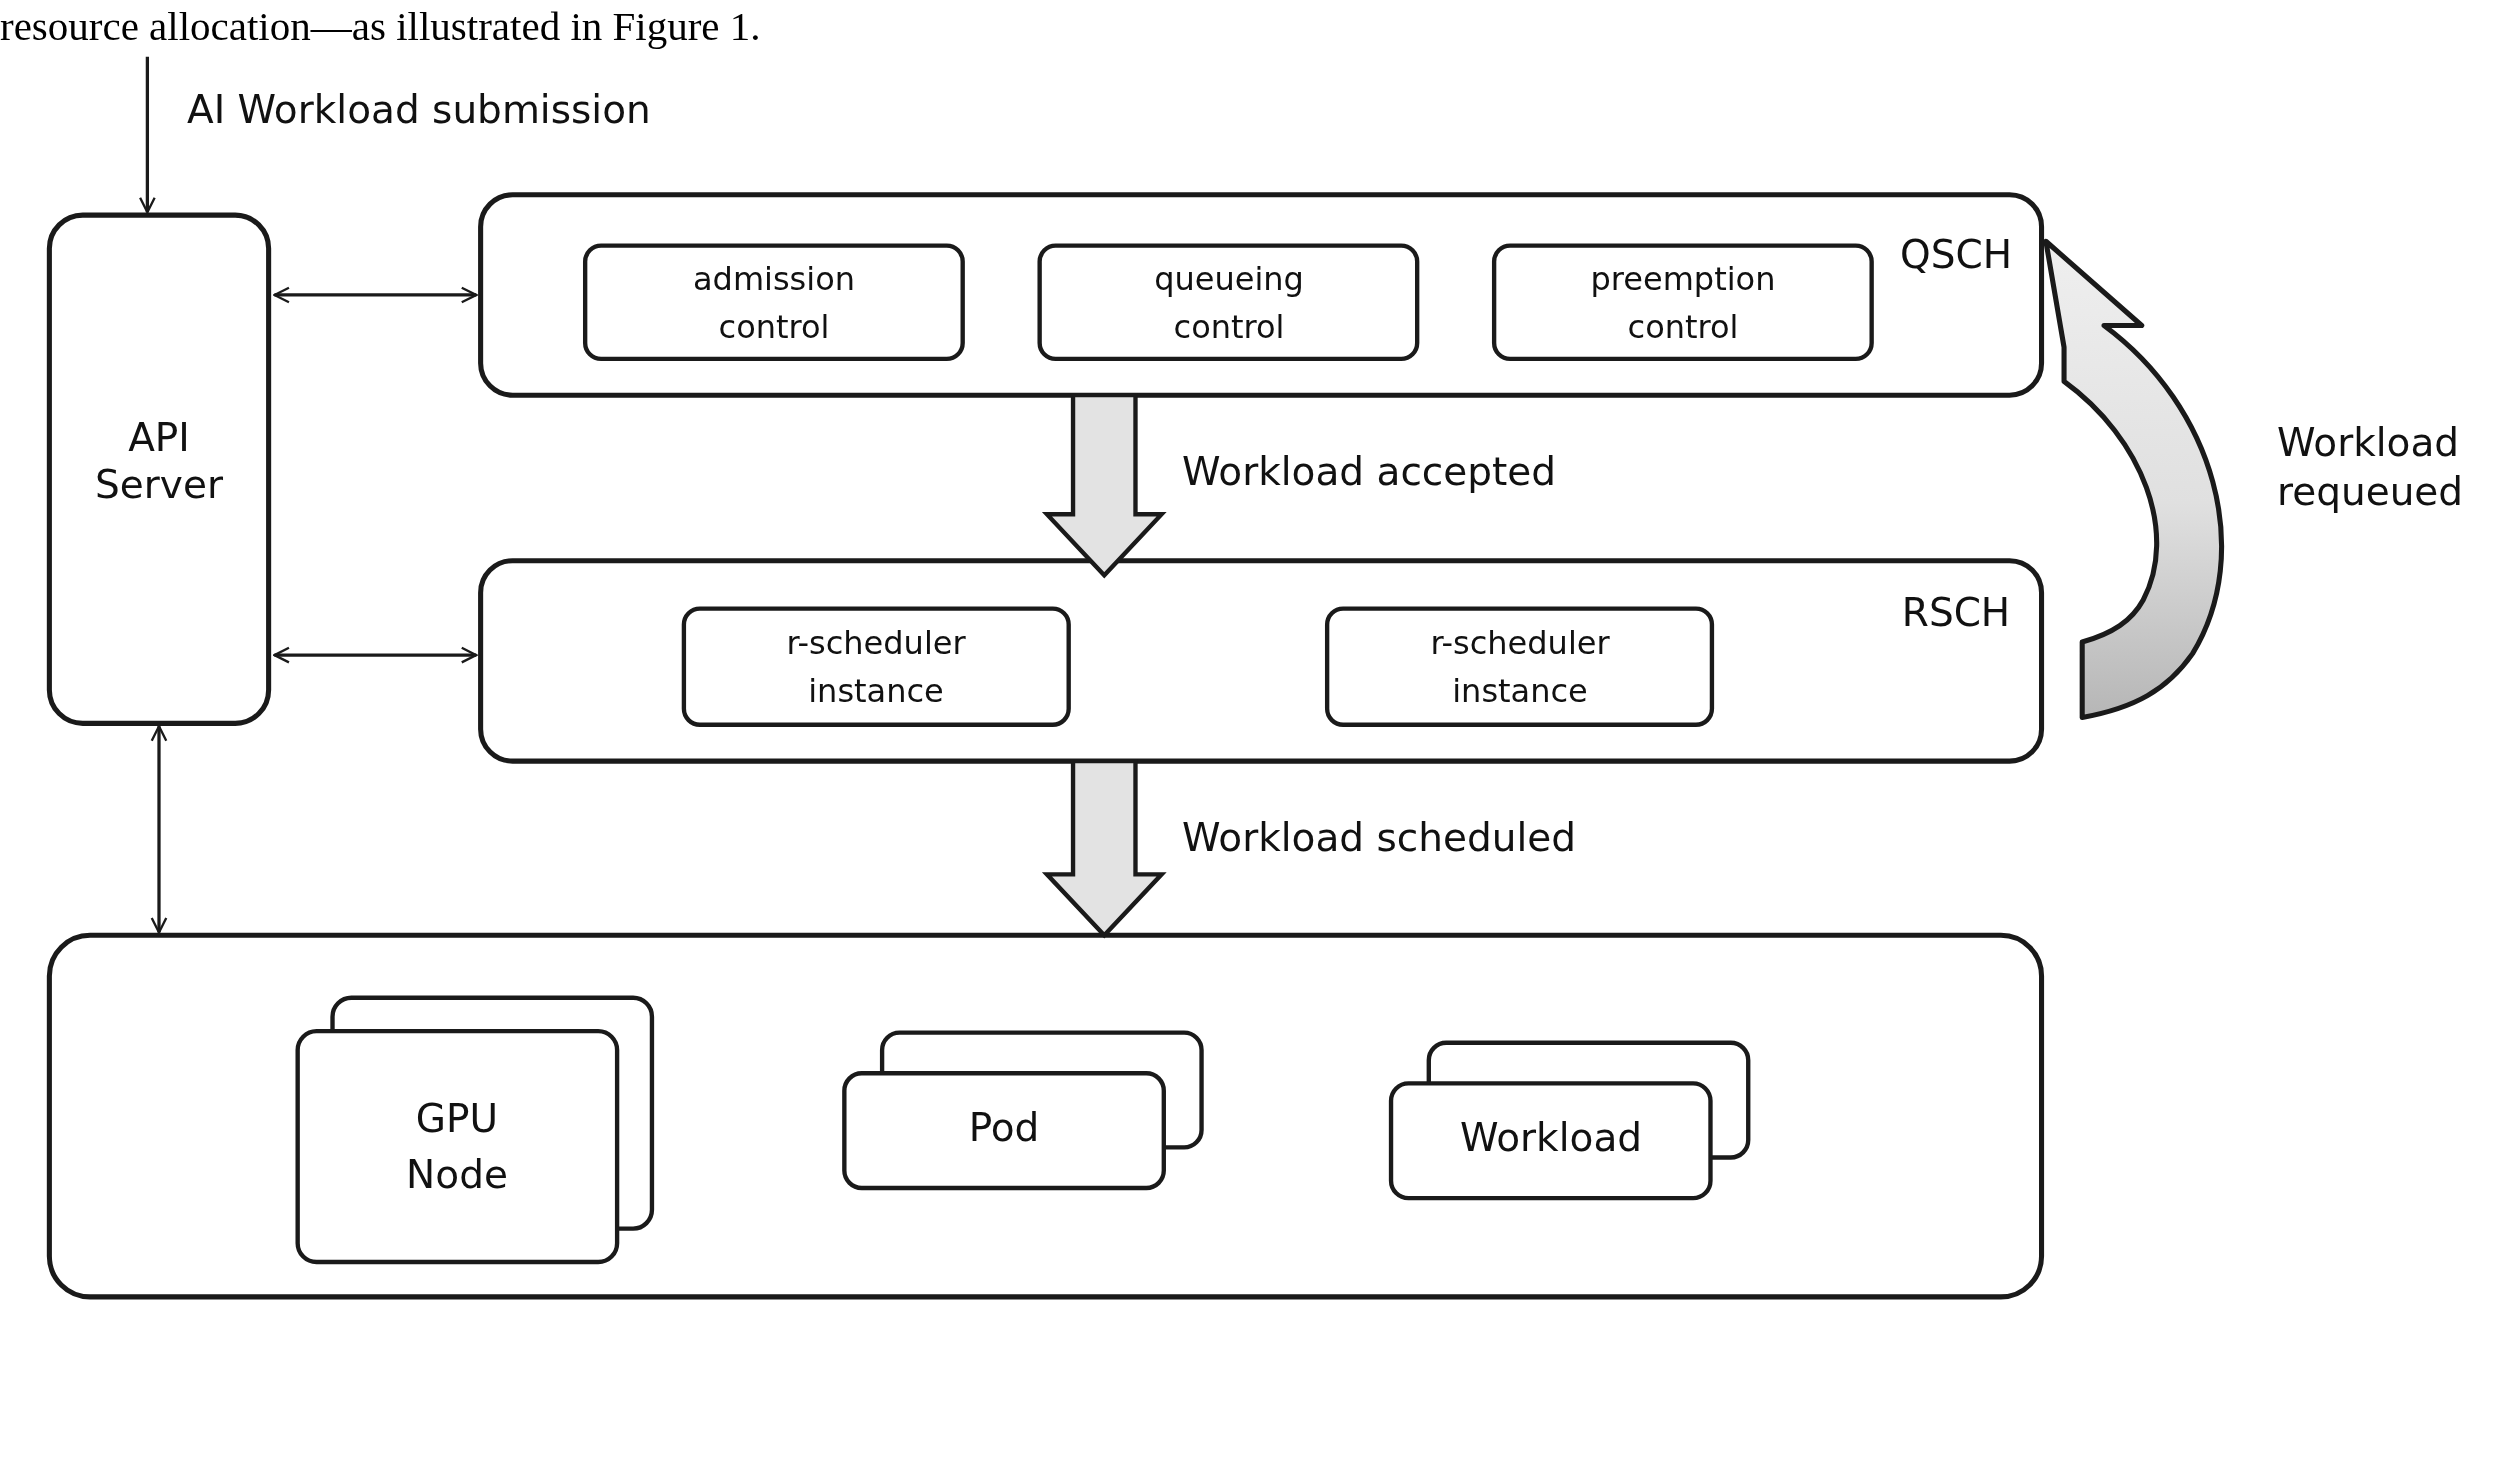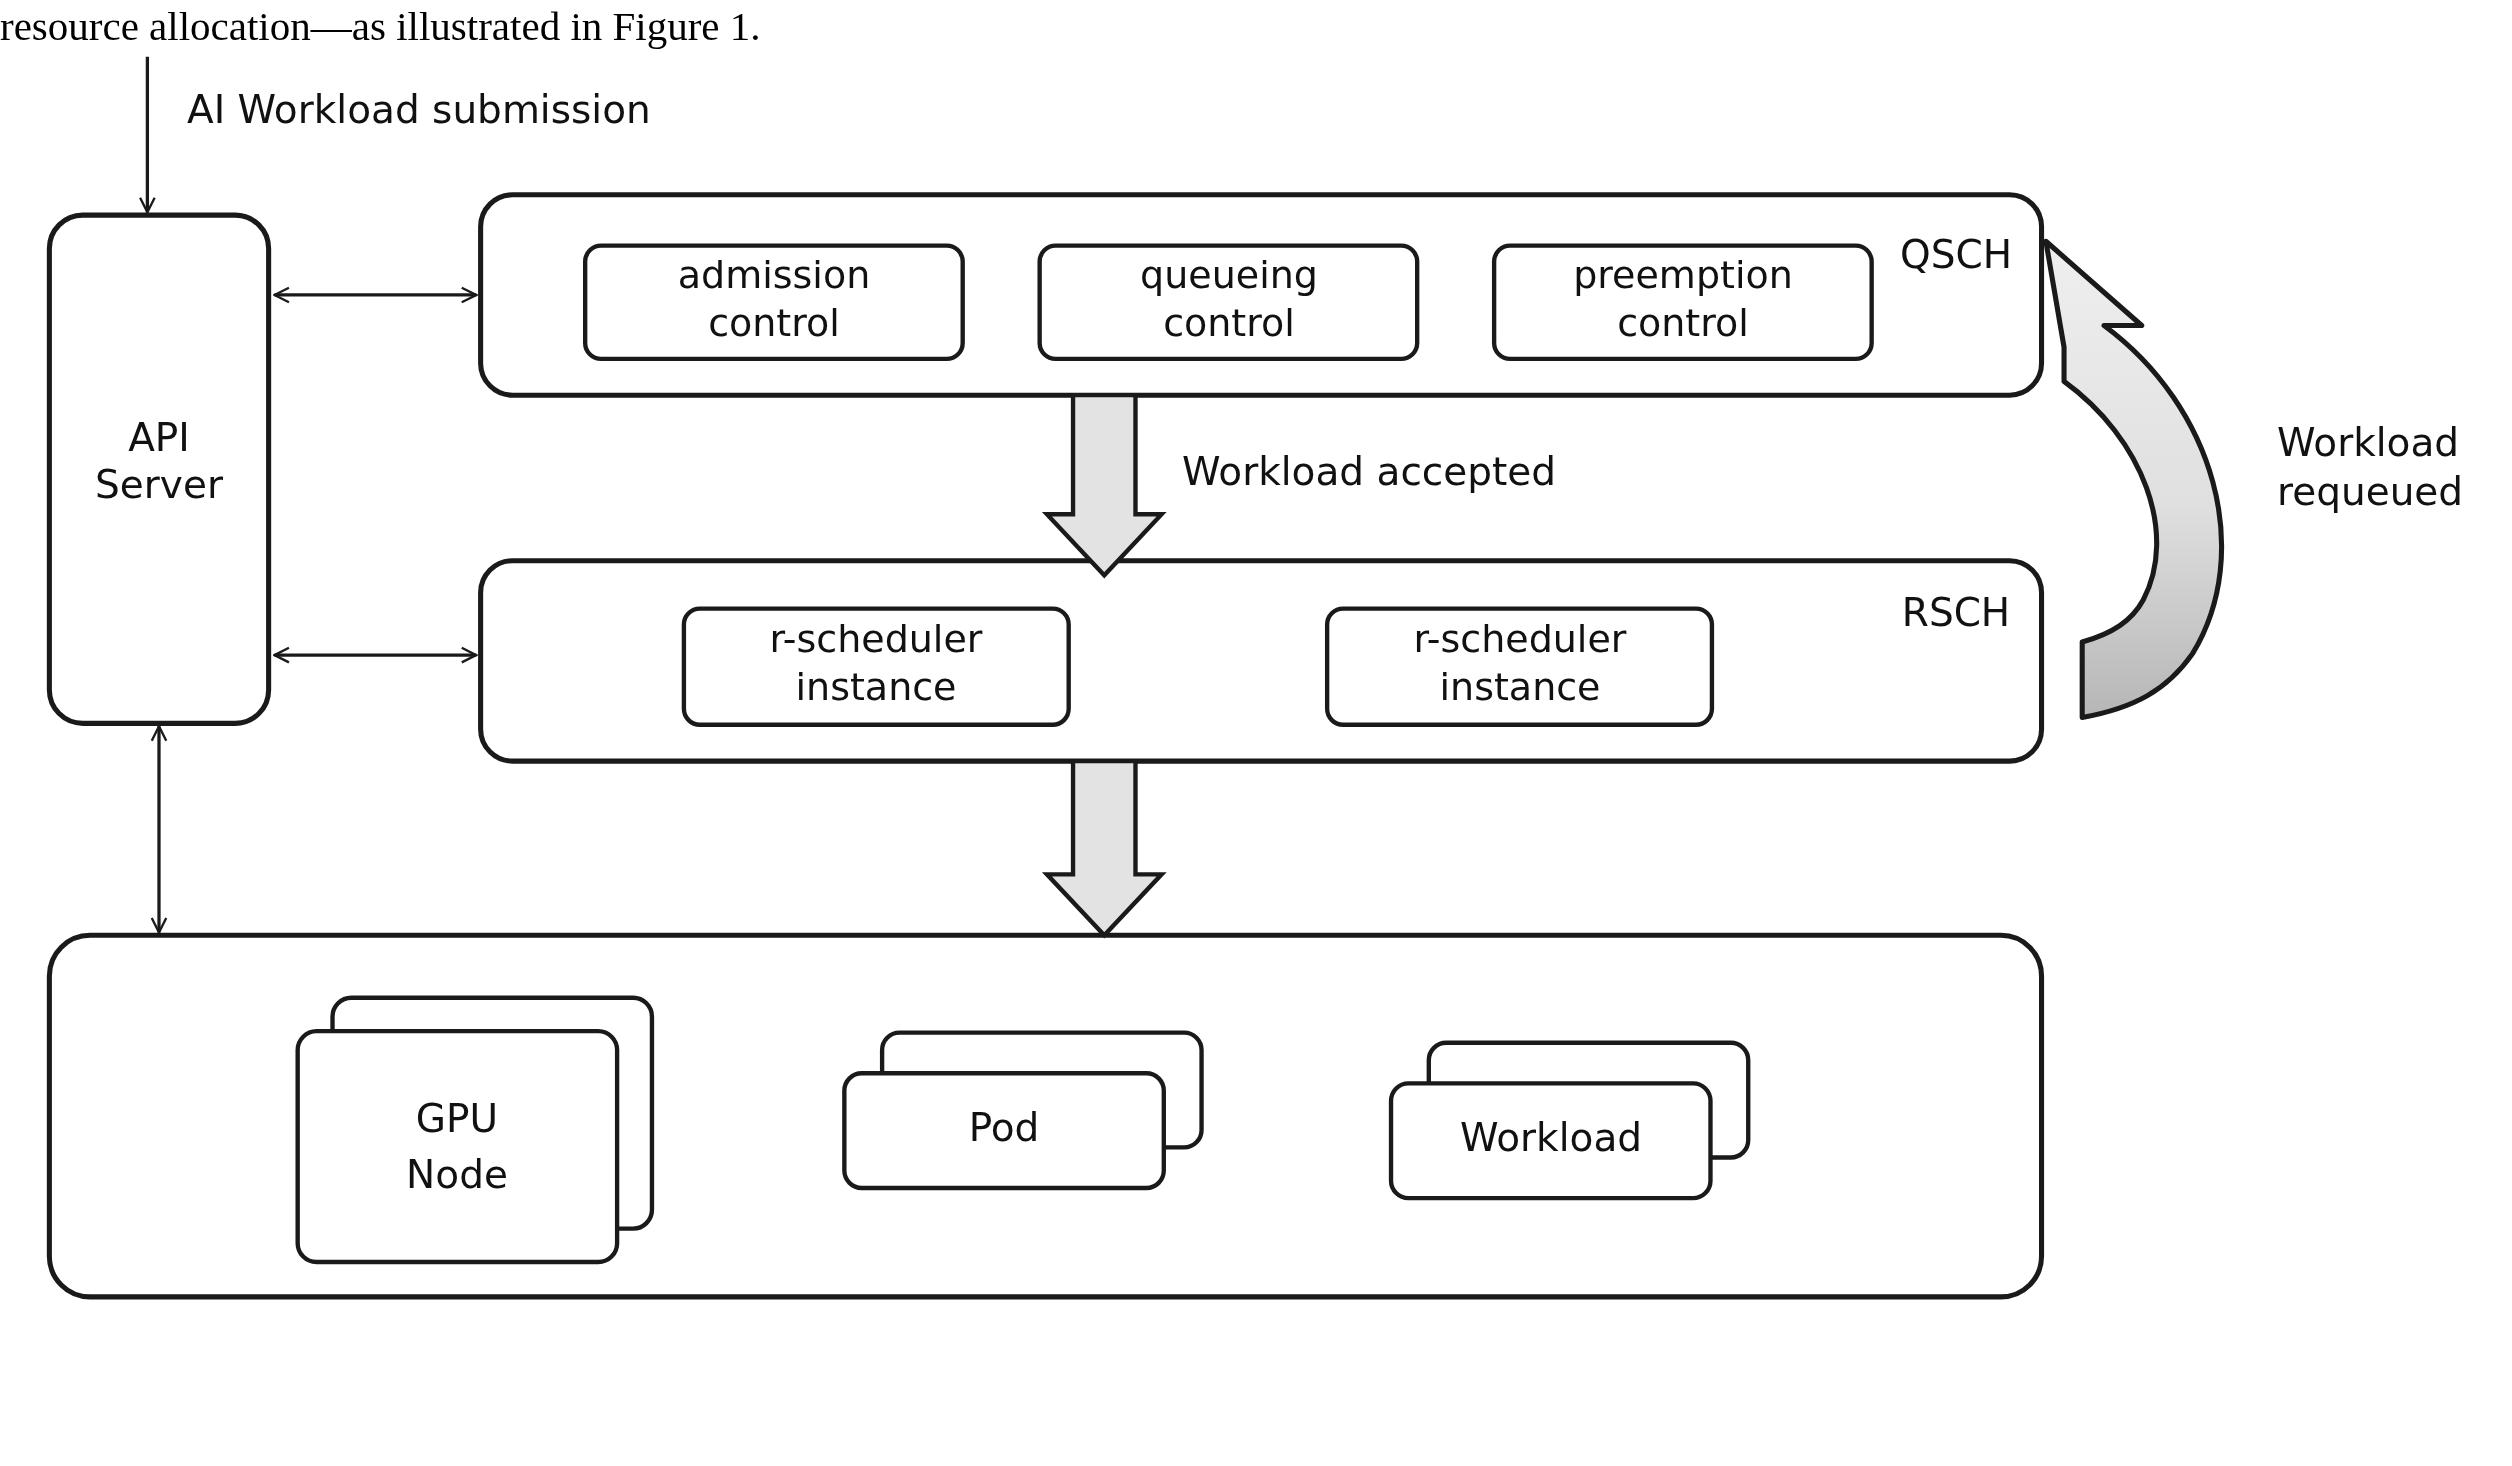--- a/index.html
+++ b/index.html
@@ -24,21 +24,21 @@
   
   .lbl{
     position:absolute;
     font-family:"DejaVu Sans","Liberation Sans",sans-serif;
     color:#111;
     white-space:pre;
     text-align:center;
     line-height:1.16;
   }
   .lbl-big{font-size:39px;}
-  .lbl-mid{font-size:38px;}
+  .lbl-mid{font-size:32px;margin-top:8px;}
   .caption{
     position:absolute;
     font-family:"DejaVu Sans","Liberation Sans",sans-serif;
     font-size:48px;color:#111;white-space:nowrap;
   }
   .ctr{transform:translateX(-50%);}
 </style>
 </head>
 <body>
 
@@ -131,20 +131,21 @@
 
   <div class="lbl lbl-mid ctr" style="left:876px;top:617px;">r-scheduler</div>
   <div class="lbl lbl-mid ctr" style="left:876px;top:665px;">instance</div>
 
   <div class="lbl lbl-mid ctr" style="left:1520px;top:617px;">r-scheduler</div>
   <div class="lbl lbl-mid ctr" style="left:1520px;top:665px;">instance</div>
 
   <div class="lbl lbl-big" style="left:2277px;top:420px;text-align:left;">Workload</div>
   <div class="lbl lbl-big" style="left:2277px;top:469px;text-align:left;">requeued</div>
 
+  <div class="lbl lbl-big" style="left:1182px;top:815px;text-align:left;">Workload scheduled</div>
 
   <div class="lbl lbl-big ctr" style="left:457px;top:1096px;">GPU</div>
   <div class="lbl lbl-big ctr" style="left:457px;top:1152px;">Node</div>
 
   <div class="lbl lbl-big ctr" style="left:1004px;top:1105px;">Pod</div>
 
   <div class="lbl lbl-big ctr" style="left:1551px;top:1115px;">Workload</div>
 
 
 </div>

